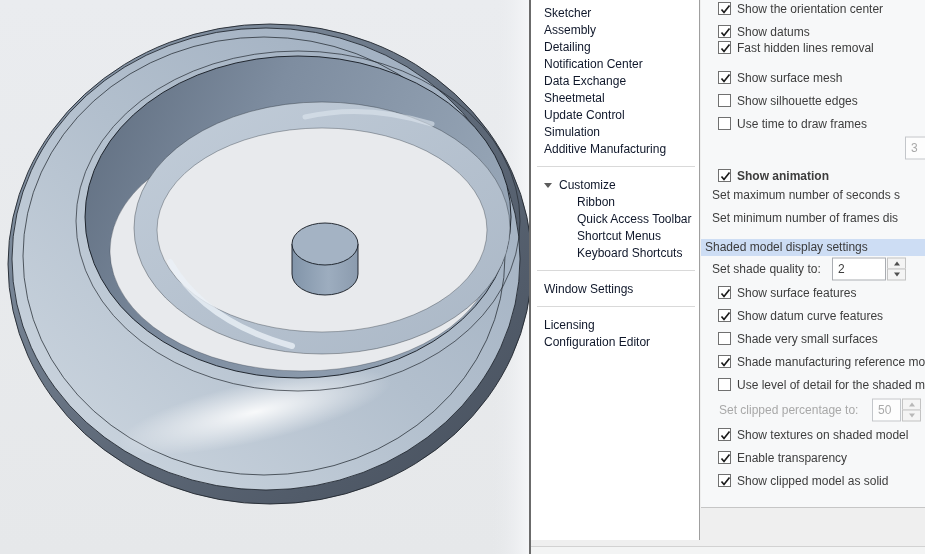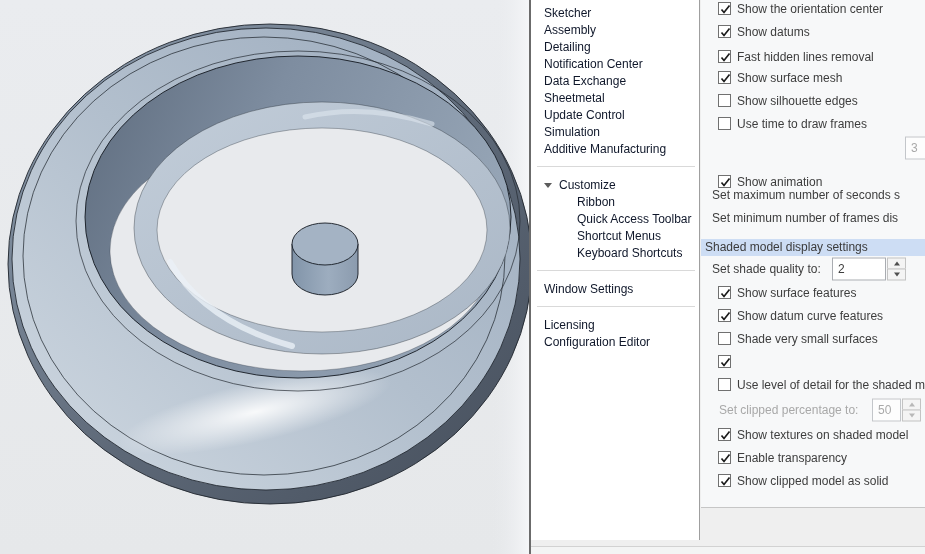--- a/index.html
+++ b/index.html
@@ -179,21 +179,21 @@
         <span class="lbl">Show the orientation center</span>
       </div>
       <div class="opt-row checkbox" style="top: 20px; height: 23px;">
         <span class="cb">
           <svg width="13" height="13" viewBox="0 0 13 13">
             <path d="M2.5 6.5 L5 9.5 L10.5 2.5" stroke="#1b1b1b" stroke-width="1.7" fill="none"></path>
           </svg>
         </span>
         <span class="lbl">Show datums</span>
       </div>
-      <div class="opt-row checkbox" style="top: 45px; height: 23px;">
+      <div class="opt-row checkbox" style="top: 36px; height: 23px;">
         <span class="cb">
           <svg width="13" height="13" viewBox="0 0 13 13">
             <path d="M2.5 6.5 L5 9.5 L10.5 2.5" stroke="#1b1b1b" stroke-width="1.7" fill="none"></path>
           </svg>
         </span>
         <span class="lbl">Fast hidden lines removal</span>
       </div>
       <div class="opt-row checkbox" style="top: 66px; height: 23px;">
         <span class="cb">
           <svg width="13" height="13" viewBox="0 0 13 13">
@@ -206,21 +206,21 @@
         <span class="cb"></span>
         <span class="lbl">Show silhouette edges</span>
       </div>
       <div class="opt-row checkbox" style="top: 112px; height: 23px;">
         <span class="cb"></span>
         <span class="lbl">Use time to draw frames</span>
       </div>
       <div class="opt-row spin" style="top: 135px; height: 25px;">
         <div class="spinbox disabled" style="left: 204px; width: 34px;">3</div>
       </div>
-      <div class="opt-row checkbox" style="top: 170px; height: 23px;">
+      <div class="opt-row checkbox" style="top: 164px; height: 23px; font-weight: bold;">
         <span class="cb">
           <svg width="13" height="13" viewBox="0 0 13 13">
             <path d="M2.5 6.5 L5 9.5 L10.5 2.5" stroke="#1b1b1b" stroke-width="1.7" fill="none"></path>
           </svg>
         </span>
         <span class="lbl">Show animation</span>
       </div>
       <div class="opt-row plain" style="top: 183px; height: 23px;">
         <span class="lbl">Set maximum number of seconds s</span>
       </div>
@@ -262,20 +262,21 @@
       <div class="opt-row checkbox" style="top: 327px; height: 23px; text-align: right;">
         <span class="cb"></span>
         <span class="lbl">Shade very small surfaces</span>
       </div>
       <div class="opt-row checkbox" style="top: 350px; height: 23px;">
         <span class="cb">
           <svg width="13" height="13" viewBox="0 0 13 13">
             <path d="M2.5 6.5 L5 9.5 L10.5 2.5" stroke="#1b1b1b" stroke-width="1.7" fill="none"></path>
           </svg>
         </span>
+        <span class="lbl">Shade manufacturing reference mo</span>
       </div>
       <div class="opt-row checkbox" style="top: 373px; height: 23px;">
         <span class="cb"></span>
         <span class="lbl">Use level of detail for the shaded mo</span>
       </div>
       <div class="opt-row spin spin50" style="top: 396px; height: 27px;">
         <span class="lbl disabled">Set clipped percentage to:</span>
         <div class="spinbox disabled" style="left: 171px; width: 29px;">50</div>
         <div class="spinbtns disabled" style="left: 201px;">
           <div class="spinbtn">

